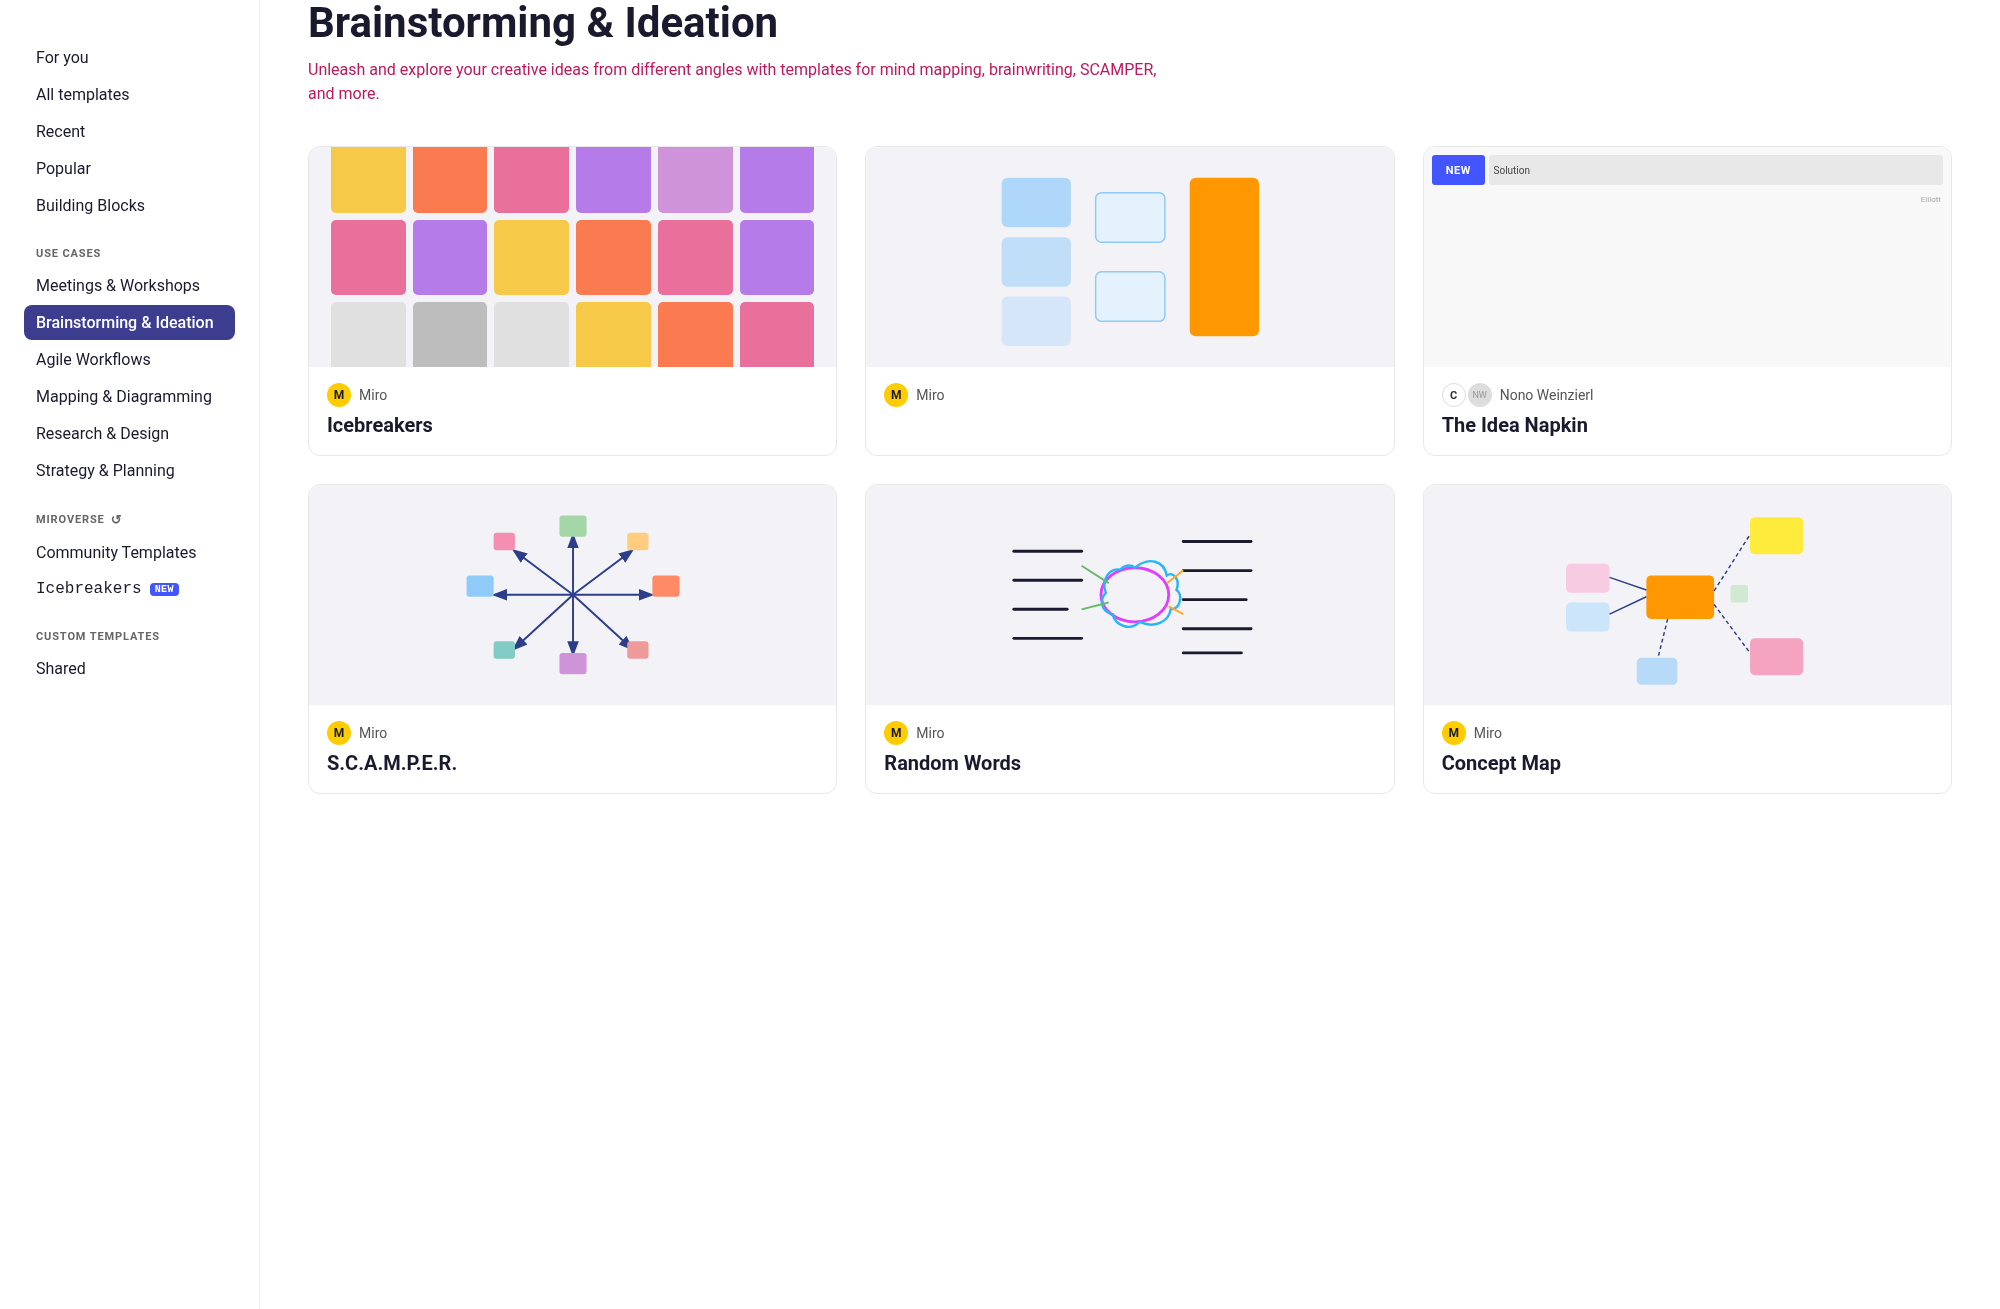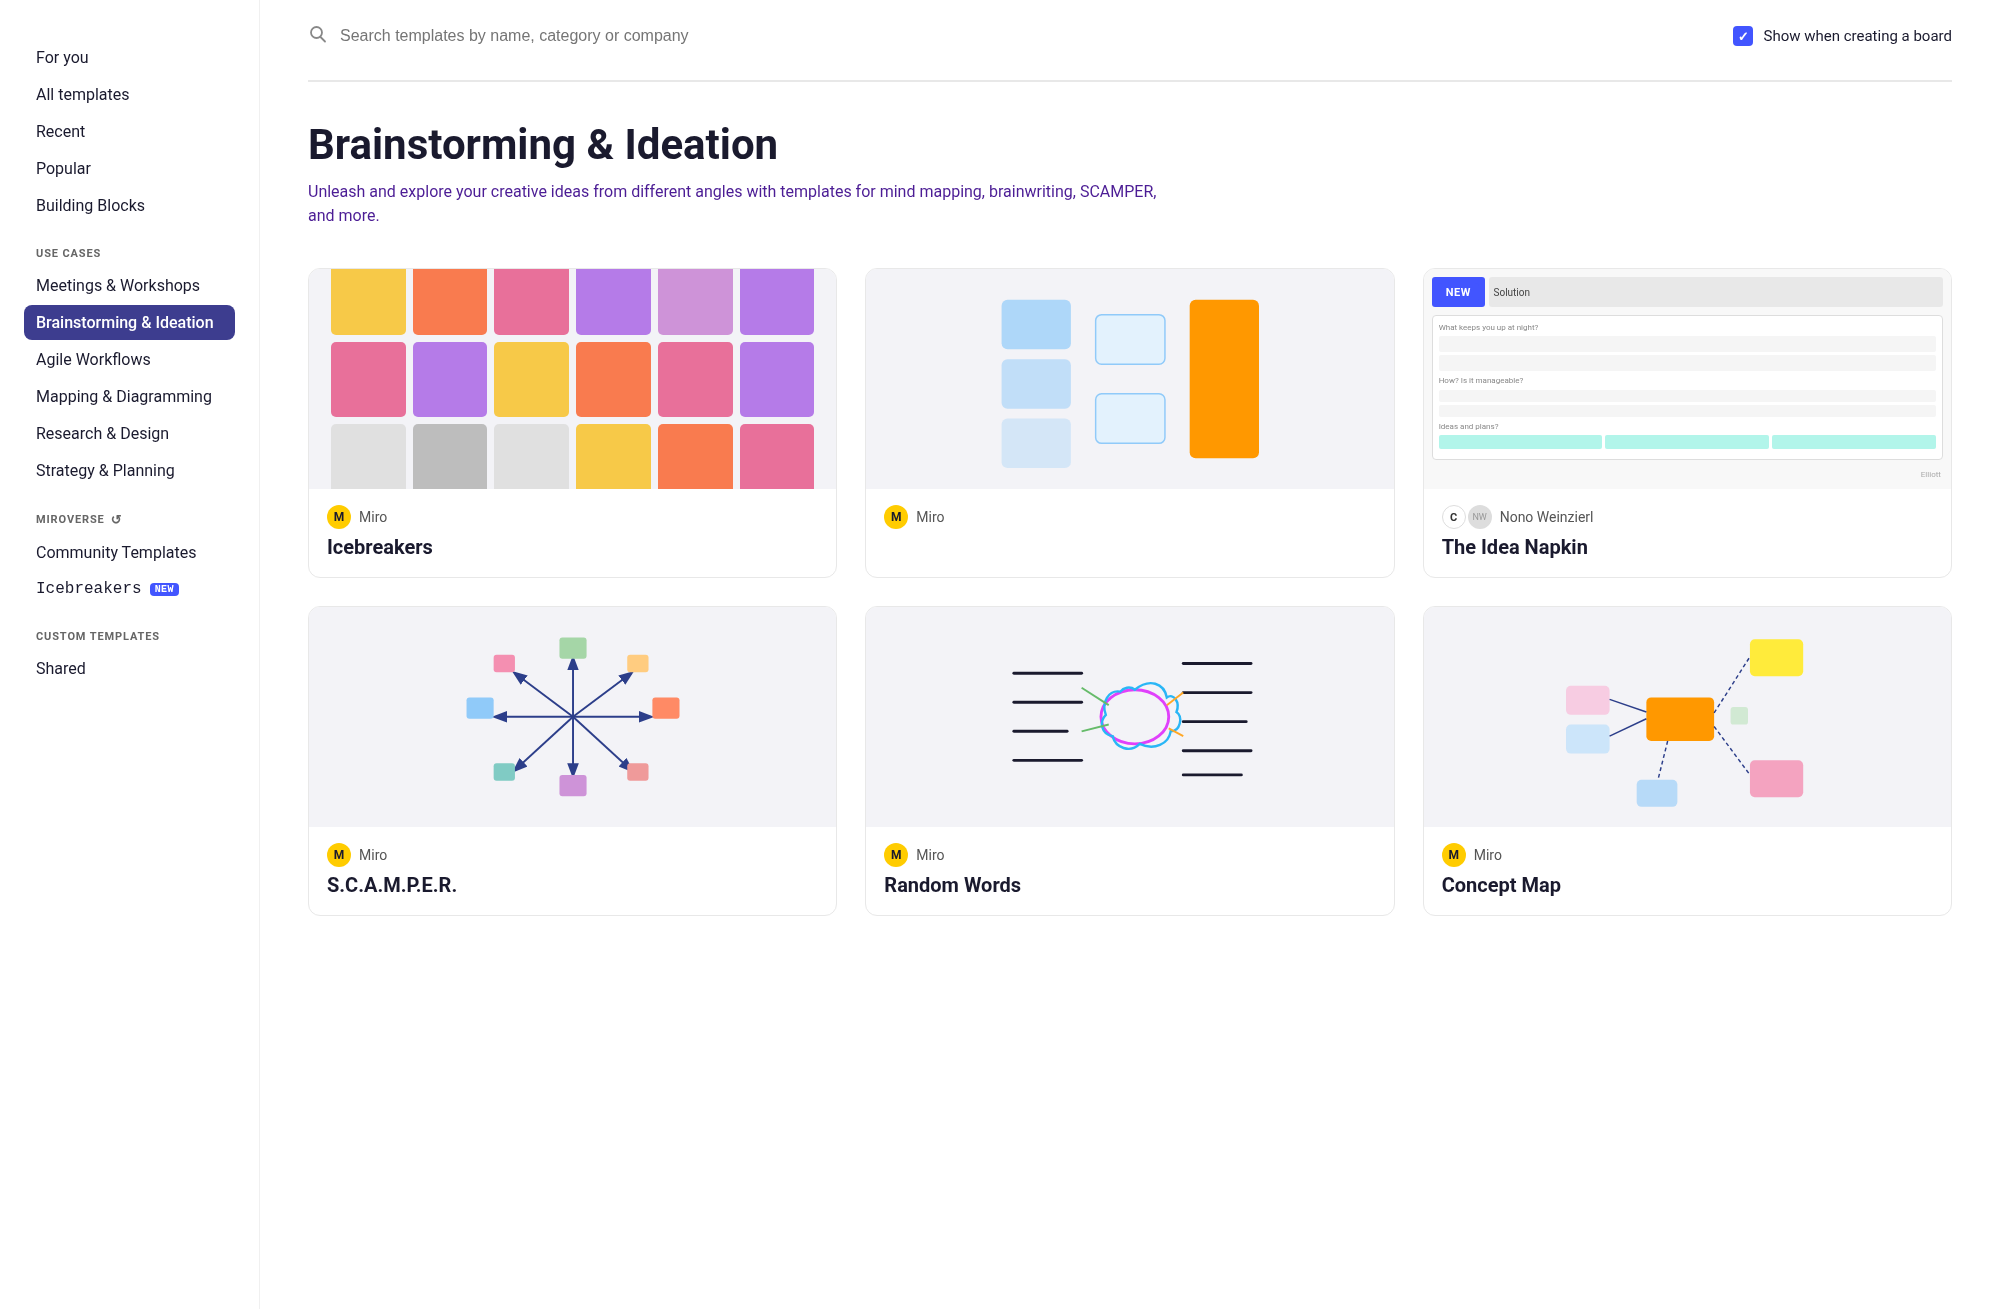--- a/index.html
+++ b/index.html
@@ -141,21 +141,21 @@
     
     .page-title {
       font-size: 42px;
       font-weight: 700;
       color: #1a1a2e;
       margin-bottom: 12px;
       line-height: 1.1;
     }
     .page-description {
       font-size: 16px;
-      color: #4c1d95;
+      color: #be185d;
       line-height: 1.5;
       max-width: 850px;
       margin-bottom: 40px;
     }
 
     
     .template-grid {
       display: grid;
       grid-template-columns: repeat(3, 1fr);
       gap: 28px;
@@ -284,37 +284,20 @@
     </div>
 
   <div class="sidebar-section-label">CUSTOM TEMPLATES</div>
   <div id="custom-nav">
       <div class="sidebar-nav-item">Shared</div>
     </div>
 </aside>
 
 <main class="main">
 
-  <div class="header-bar">
-    <div class="search-container">
-      <span class="search-icon-wrap">
-        <svg width="20" height="20" viewBox="0 0 20 20" fill="none">
-            <circle cx="8.5" cy="8.5" r="5.5" stroke="#888" stroke-width="1.8"></circle>
-            <line x1="12.5" y1="13" x2="17" y2="17.5" stroke="#888" stroke-width="1.8" stroke-linecap="round"></line>
-          </svg>
-      </span>
-      <input class="search-input" type="text" placeholder="Search templates by name, category or company" style="">
-    </div>
-    <label class="checkbox-label">
-      <div class="checkbox-box">
-        <span class="checkbox-check">✓</span>
-      </div>
-      <span>Show when creating a board</span>
-    </label>
-  </div>
 
   <h1 class="page-title">Brainstorming &amp; Ideation</h1>
   <p class="page-description">Unleash and explore your creative ideas from different angles with templates for mind mapping, brainwriting, SCAMPER, and more.</p>
 
   <div class="template-grid" id="template-grid">
       <div class="template-card">
     <div class="template-card-preview">
 
       <div style="display:grid;grid-template-columns:repeat(6,1fr);gap:7px;padding:22px;width:100%;">
             <div style="aspect-ratio:1;border-radius:5px;background:#f7c948;"></div>
@@ -369,34 +352,20 @@
   </div>
       <div class="template-card">
     <div class="template-card-preview">
       <div class="new-badge">NEW</div>
 
     <div style="width:100%;height:100%;background:#f8f8f8;display:flex;flex-direction:column;gap:8px;padding:8px;font-size:10px;color:#444;">
       <div style="display:flex;gap:4px;height:30px;">
         <div style="background:#4255ff;color:#fff;padding:4px 8px;border-radius:3px;font-size:10px;font-weight:600;display:flex;align-items:center;">Problem</div>
         <div style="flex:1;background:#e8e8e8;border-radius:3px;display:flex;align-items:center;padding:4px;">Solution</div>
       </div>
-      <div style="background:#fff;border:1px solid #ddd;border-radius:4px;padding:6px;font-size:9px;line-height:1.4;flex:1;">
-        <div style="color:#888;font-size:8px;margin-bottom:3px;">What keeps you up at night?</div>
-        <div style="height:16px;background:#f5f5f5;border-radius:2px;margin-bottom:3px;"></div>
-        <div style="height:16px;background:#f5f5f5;border-radius:2px;margin-bottom:3px;"></div>
-        <div style="color:#888;font-size:8px;margin-bottom:3px;margin-top:4px;">How? Is it manageable?</div>
-        <div style="height:12px;background:#f5f5f5;border-radius:2px;margin-bottom:3px;"></div>
-        <div style="height:12px;background:#f5f5f5;border-radius:2px;margin-bottom:3px;"></div>
-        <div style="color:#888;font-size:8px;margin-bottom:3px;margin-top:4px;">Ideas and plans?</div>
-        <div style="display:flex;gap:3px;">
-          <div style="height:14px;flex:1;background:#b2f5ea;border-radius:2px;"></div>
-          <div style="height:14px;flex:1;background:#b2f5ea;border-radius:2px;"></div>
-          <div style="height:14px;flex:1;background:#b2f5ea;border-radius:2px;"></div>
-        </div>
-      </div>
       <div style="display:flex;justify-content:flex-end;padding:2px;font-size:8px;color:#aaa;">Elliott</div>
     </div>
     </div>
     <div class="template-card-info">
       <div class="template-author">
 
       <div style="display:flex;align-items:center;gap:2px;">
         <div class="author-icon-c">C</div>
         <div class="author-avatar" style="background:#ddd;color:#999;font-size:9px;text-align:right;">NW</div>
       </div>

